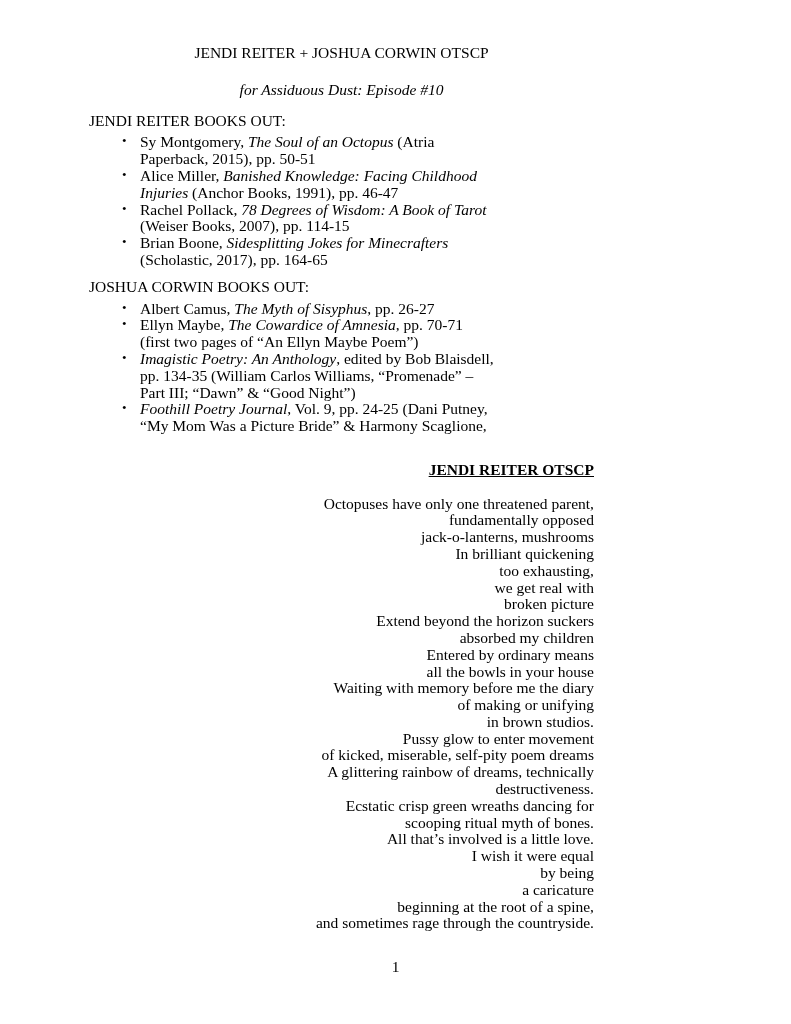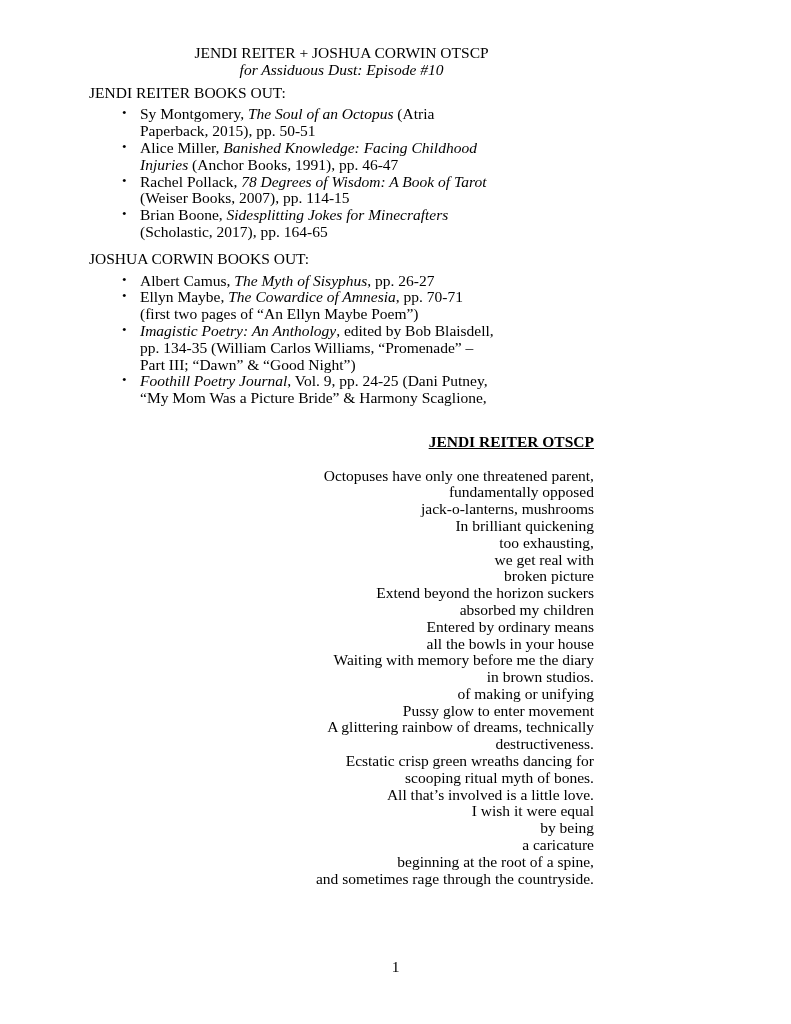--- a/index.html
+++ b/index.html
@@ -9,22 +9,22 @@
     box-sizing:border-box;
     background:#ffffff;color:#000000;
     font-family:"Liberation Serif","DejaVu Serif",serif;
     font-size:15.5px;line-height:16.8px;
     padding:45px 90px 0 89px;
     overflow:hidden;
   }
   .center{text-align:center;}
   .italic{font-style:italic;}
   .doc-title{}
-  .doc-subtitle{font-style:italic;}
-  .section-heading{margin-top:6px;}
+  .doc-subtitle{font-style:italic;margin-top:20px;}
+  .section-heading{margin-top:14px;}
   .section-heading.second{margin-top:10px;}
   ul.books{list-style:none;margin:5px 0 0 0;padding:0;}
   ul.books li{position:relative;padding-left:51px;}
   ul.books .bullet{position:absolute;left:33px;top:-1px;font-size:13px;}
   .poem-heading-wrap{margin-top:27px;text-align:right;}
   .poem-heading-text{font-weight:bold;text-decoration:underline;}
   .poem{margin-top:16.8px;text-align:right;}
   .poem-line{white-space:pre;}
   .poem-line.indent{padding-left:49px;}
   .page-number{position:absolute;top:959px;left:0;width:791px;text-align:center;}
@@ -98,23 +98,24 @@
       <div class="poem-line indent">jack-o-lanterns, mushrooms</div>
       <div class="poem-line">In brilliant quickening</div>
       <div class="poem-line indent">too exhausting,</div>
       <div class="poem-line indent">we get real with</div>
       <div class="poem-line indent">broken picture</div>
       <div class="poem-line">Extend beyond the horizon suckers</div>
       <div class="poem-line indent">absorbed my children</div>
       <div class="poem-line indent">Entered by ordinary means</div>
       <div class="poem-line indent">all the bowls in your house</div>
       <div class="poem-line">Waiting with memory before me the diary</div>
+      <div class="poem-line indent">of making or unifying</div>
       <div class="poem-line indent">in brown studios.</div>
-      <div class="poem-line indent">of making or unifying</div>
       <div class="poem-line indent">Pussy glow to enter movement</div>
+      <div class="poem-line indent">of kicked, miserable, self-pity poem dreams</div>
       <div class="poem-line">A glittering rainbow of dreams, technically</div>
       <div class="poem-line indent">destructiveness.</div>
       <div class="poem-line">Ecstatic crisp green wreaths dancing for</div>
       <div class="poem-line indent">scooping ritual myth of bones.</div>
       <div class="poem-line indent">All that’s involved is a little love.</div>
       <div class="poem-line indent">I wish it were equal</div>
       <div class="poem-line indent">by being</div>
       <div class="poem-line indent">a caricature</div>
       <div class="poem-line">beginning at the root of a spine,</div>
       <div class="poem-line indent">and sometimes rage through the countryside.</div>

